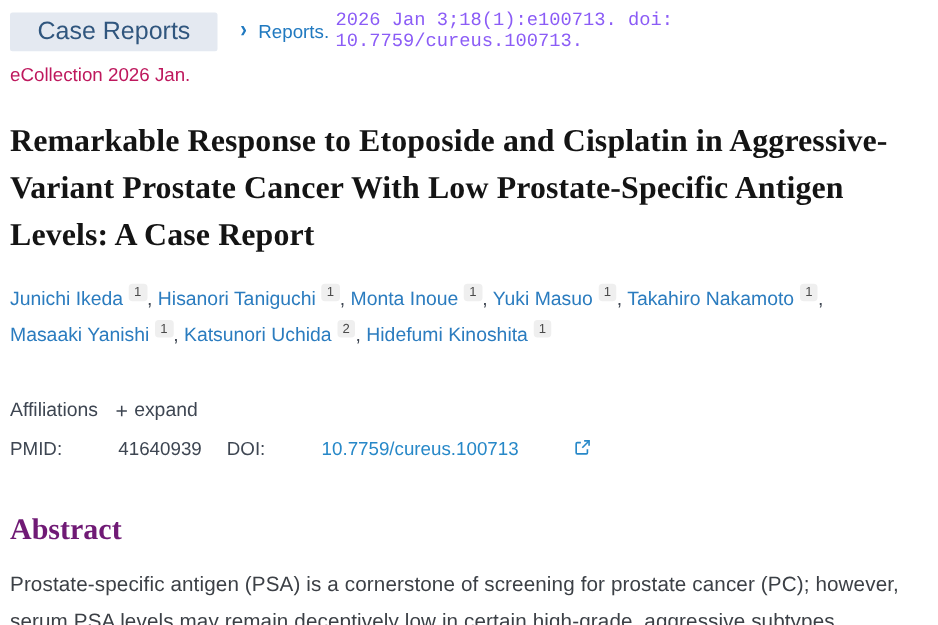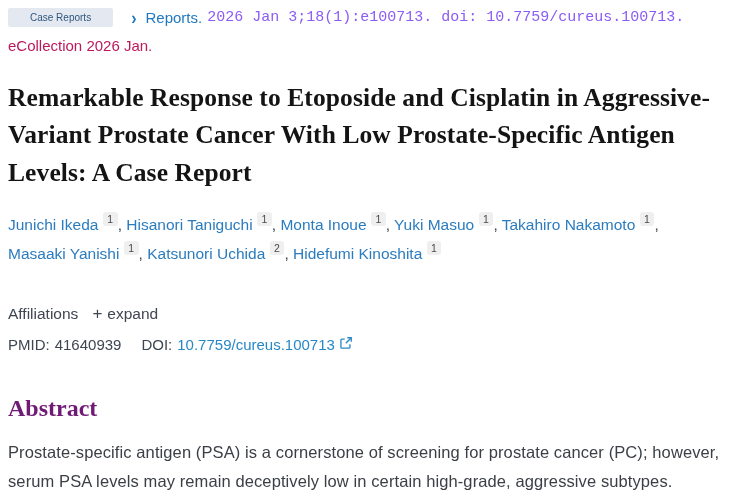--- a/index.html
+++ b/index.html
@@ -16,21 +16,21 @@
   .top-row {
     display: flex;
     align-items: center;
     font-size: 15px;
     color: #3e4652;
     margin-top: 2px;
   }
   .badge {
     background: #e4e9f1;
     color: #30567e;
-    font-size: 10px;
+    font-size: 20px;
     padding: 4px 22px;
     border-radius: 2px;
     white-space: nowrap;
     cursor: pointer;
   }
   .chevron {
     color: #2079c0;
     font-size: 16px;
     margin: 0 9px 0 18px;
     font-weight: bold;
@@ -109,21 +109,21 @@
   .plus-glyph { font-size: 17px; color: #3e4652; }
 
   
   .ids-row {
     margin-top: 12px;
     font-size: 15px;
     color: #3e4652;
     display: flex;
     align-items: center;
   }
-  .id-group { display: inline-flex; margin-right: 20px; }
+  .id-group { display: inline-flex; margin-right: 20px; gap: 40px; }
   .id-label { margin-right: 5px; }
   .id-value { color: #3e4652; }
   .id-link {
     color: #2788c8;
     text-decoration: none;
     cursor: pointer;
   }
   .ext-icon { margin-left: 4px; display: inline-block; vertical-align: -1px; cursor: pointer; }
 
   

